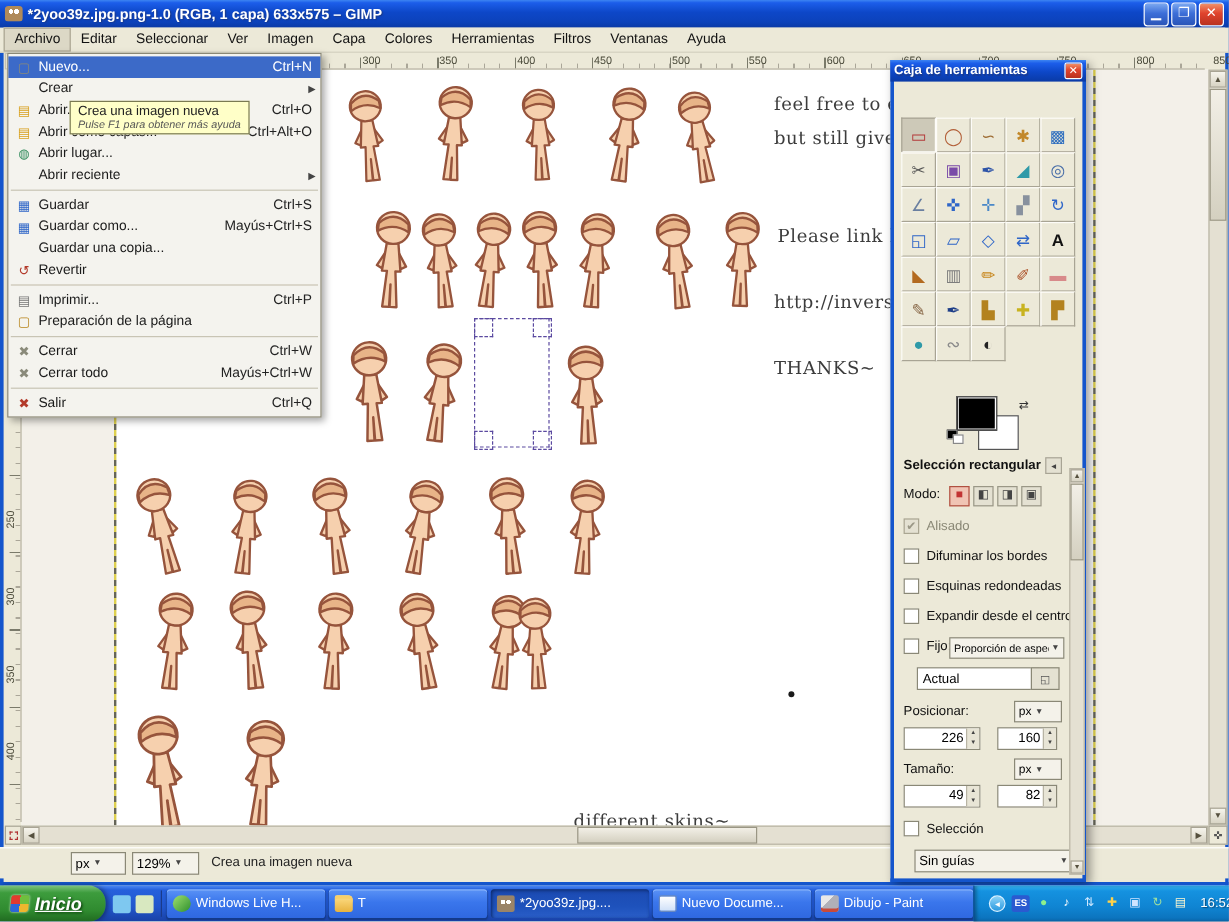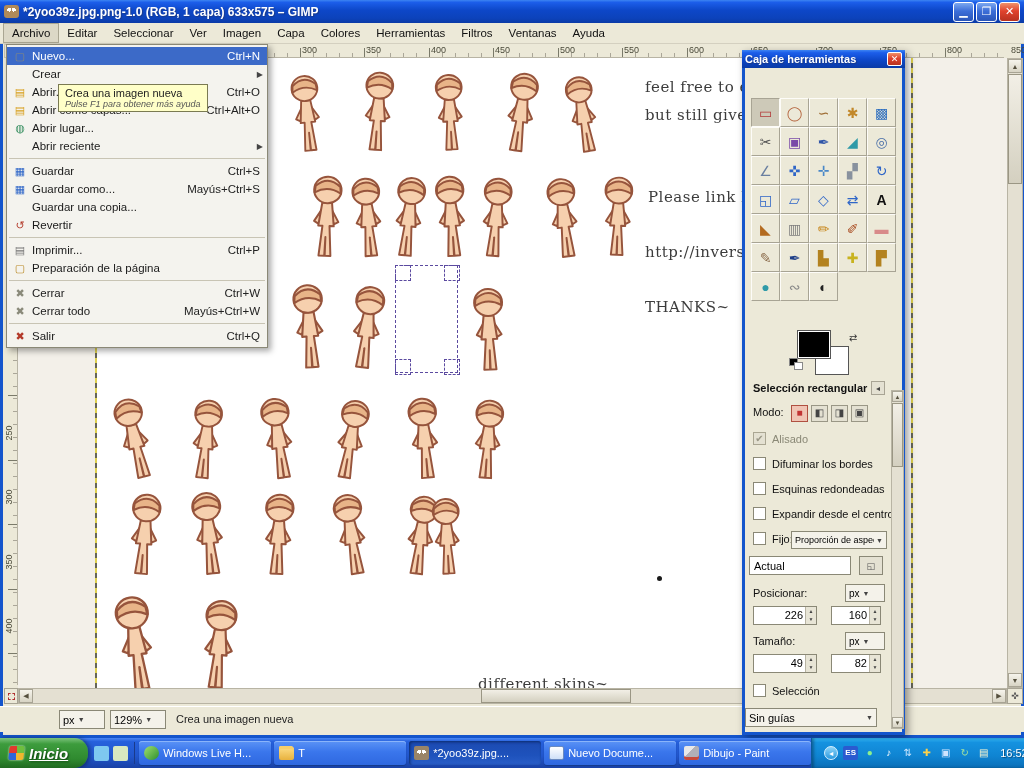--- a/index.html
+++ b/index.html
@@ -587,21 +587,21 @@
 
     <div style="position:absolute;left:8px;top:482px;display:flex;align-items:center;gap:6px">
       <span class="cb"></span>
       <span class="cb-label">Fijo:</span>
     </div>
     <div class="dropdown-box" style="left:46px;top:481px;width:96px">
       <span class="txt">Proporción de aspecto</span>
       <span class="dd-arrow">▼</span>
     </div>
 
-    <div class="entry" style="left:4px;top:506px;width:102px">Actual</div>
+    <div class="entry" style="left:19px;top:506px;width:102px">Actual</div>
     <div class="small-btn" style="left:114px;top:506px;width:24px">◱</div>
 
     <div class="opt-label" style="left:8px;top:537px">Posicionar:</div>
     <div class="unitbox" style="left:100px;top:534px;width:40px">
       <span>px</span>
       <span class="dd-arrow" style="font-size:7px;color:#444">▼</span>
     </div>
     <div class="spinfield" style="left:8px;top:556px;width:64px">
       <span class="spin-val">226</span>
       <span class="spin-arrows">
@@ -635,21 +635,21 @@
           <span>▲</span>
           <span>▼</span>
         </span>
     </div>
 
     <div style="position:absolute;left:8px;top:634px;display:flex;align-items:center;gap:6px">
       <span class="cb"></span>
       <span class="cb-label">Selección</span>
     </div>
 
-    <div class="dropdown-box" style="left:0;top:658px;width:132px;height:19px">
+    <div class="dropdown-box" style="left:17px;top:658px;width:132px;height:19px">
       <span class="txt" style="font-size:11px">Sin guías</span>
       <span class="dd-arrow">▼</span>
     </div>
 
     <div class="tb-scroll">
       <span class="scroll-btn" style="left:0;top:0;width:11px;height:11px;font-size:6px">▲</span>
       <span class="scroll-btn" style="left:0;bottom:0;width:11px;height:11px;font-size:6px">▼</span>
       <span class="scroll-thumb" style="left:0;top:12px;width:11px;height:64px"></span>
     </div>
   </div>

